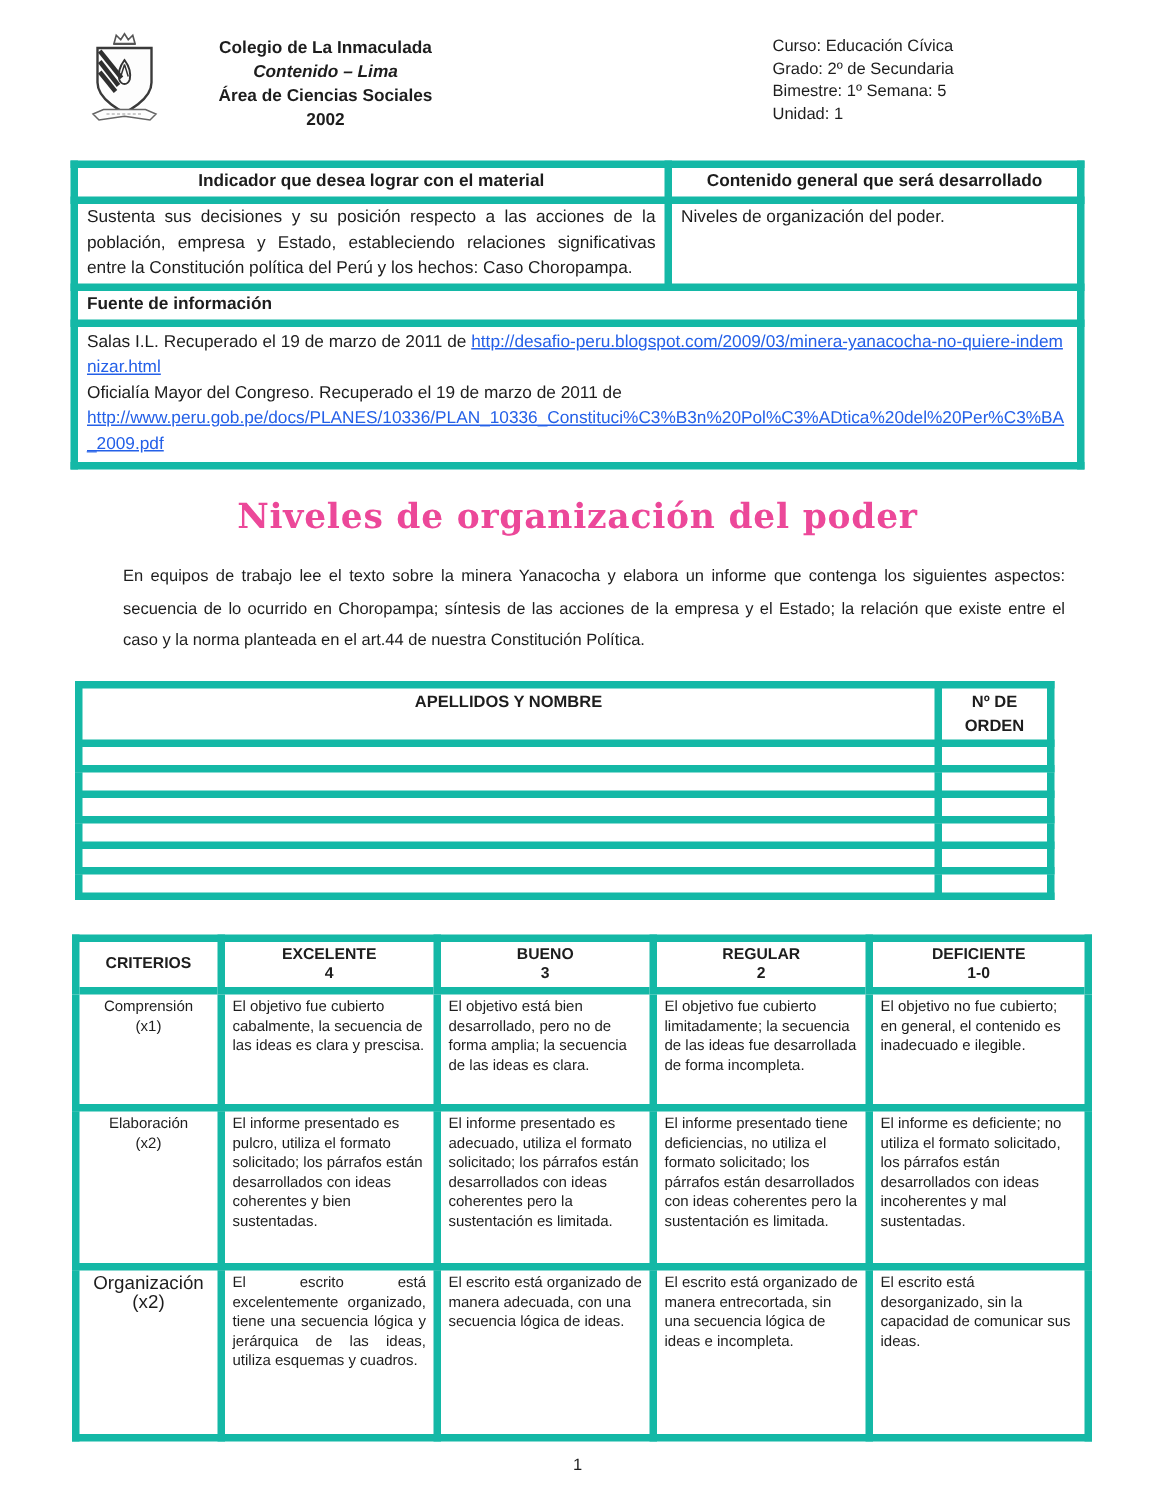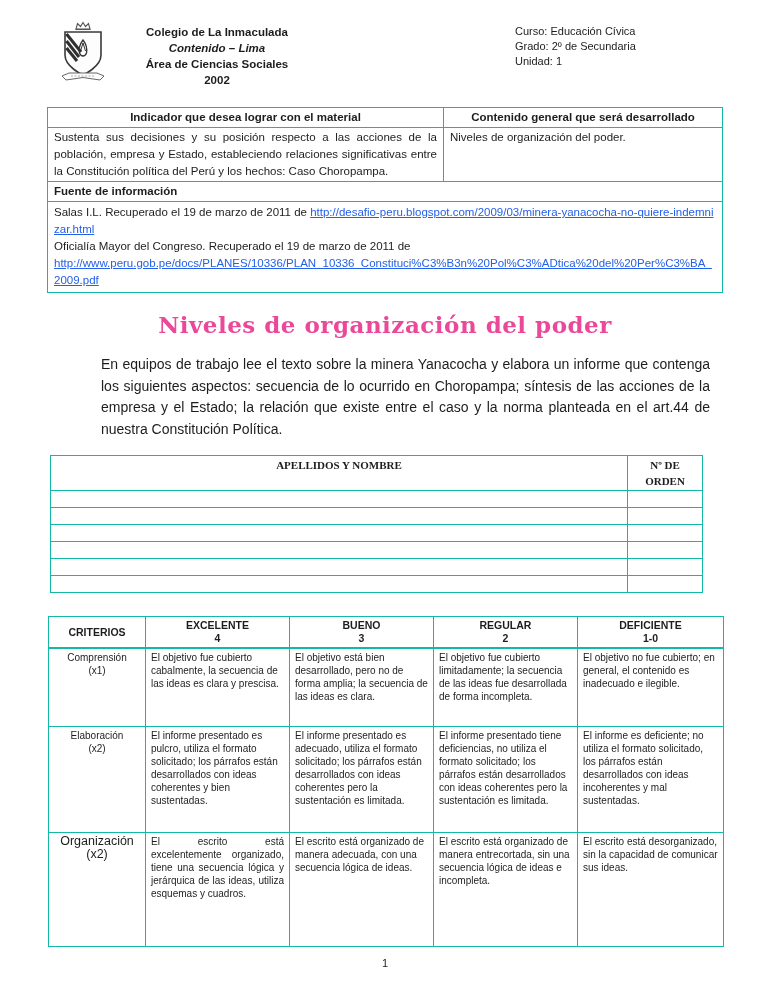--- a/index.html
+++ b/index.html
@@ -15,21 +15,21 @@
   
   .doc-header { display:flex; justify-content:space-between; align-items:flex-start; height:70px; margin-bottom:17px; }
   .school-block { display:flex; gap:8px; margin-left:10px; }
   .crest { width:52px; height:66px; flex:0 0 auto; }
   .school-text { text-align:center; font-size:11.5px; font-weight:bold; line-height:16px; padding-top:4px; min-width:200px; }
   .school-subtitle { font-style:italic; }
   .course-block { width:208px; font-size:11px; line-height:15px; padding-top:4px; }
 
   
   table { border-collapse:collapse; }
-  td, th { border:1px solid #14b8a6; }
+  td, th { border:5px solid #14b8a6; }
 
   
   .info-table { width:676px; font-size:11.5px; table-layout:fixed; }
   .info-table td, .info-table th { padding:1px 6px; vertical-align:top; line-height:17px; }
   .info-table th { text-align:center; font-size:11.5px; }
   .col-indicator { width:396px; }
   .justify { text-align:justify; }
   .sources-cell { line-height:15px; padding-top:2px !important; padding-bottom:3px !important; }
   .doc-link { color:#2460e8; text-decoration:underline; word-break:break-all; cursor:pointer; }
   .bold { font-weight:bold; }
@@ -40,28 +40,28 @@
     font-family:"DejaVu Serif", serif;
     font-weight:bold;
     font-size:23px;
     letter-spacing:0.5px;
     margin:18px 0 0 0;
     color:#ec4899;
   }
 
   
   .instructions {
-    margin:16px 13px 0 54px;
-    font-size:14px;
+    margin:16px 13px 0 35px;
+    font-size:11px;
     line-height:21.5px;
     text-align:justify;
   }
 
   
-  .names-table { width:653px; margin:15px 0 0 3px; font-size:11px; table-layout:fixed;font-family:Liberation Serif, serif; }
+  .names-table { width:653px; margin:15px 0 0 3px; font-size:11px; table-layout:fixed; }
   .names-table th { font-size:11px; line-height:16px; padding:1px 4px; vertical-align:top; }
   .names-col-order { width:75px; }
   .names-table .empty-row td { height:17px; }
 
   
   .rubric-table { width:675px; margin:23px 0 0 1px; font-size:10px; table-layout:fixed; }
   .rubric-table th, .rubric-table td { padding:2px 5px; vertical-align:top; line-height:13px; }
   .rubric-table thead th { font-size:10.5px; line-height:13px; text-align:center; vertical-align:middle; border-bottom-width:2px; }
   .crit-col { width:97px; }
   .level-col { width:144px; }
@@ -101,20 +101,21 @@
       <div class="school-text">
         <div>Colegio de La Inmaculada</div>
         <div class="school-subtitle">Contenido – Lima</div>
         <div>Área de Ciencias Sociales</div>
         <div>2002</div>
       </div>
     </div>
     <div class="course-block">
       <div>Curso: Educación Cívica</div>
       <div>Grado: 2º de Secundaria</div>
+      <div>Bimestre: 1º  Semana: 5</div>
       <div>Unidad: 1</div>
     </div>
   </div>
 
   <table class="info-table">
     <tbody>
         <tr>
       <th class="col-indicator">Indicador que desea lograr con el material</th>
       <th>Contenido general que será desarrollado</th>
     </tr>

